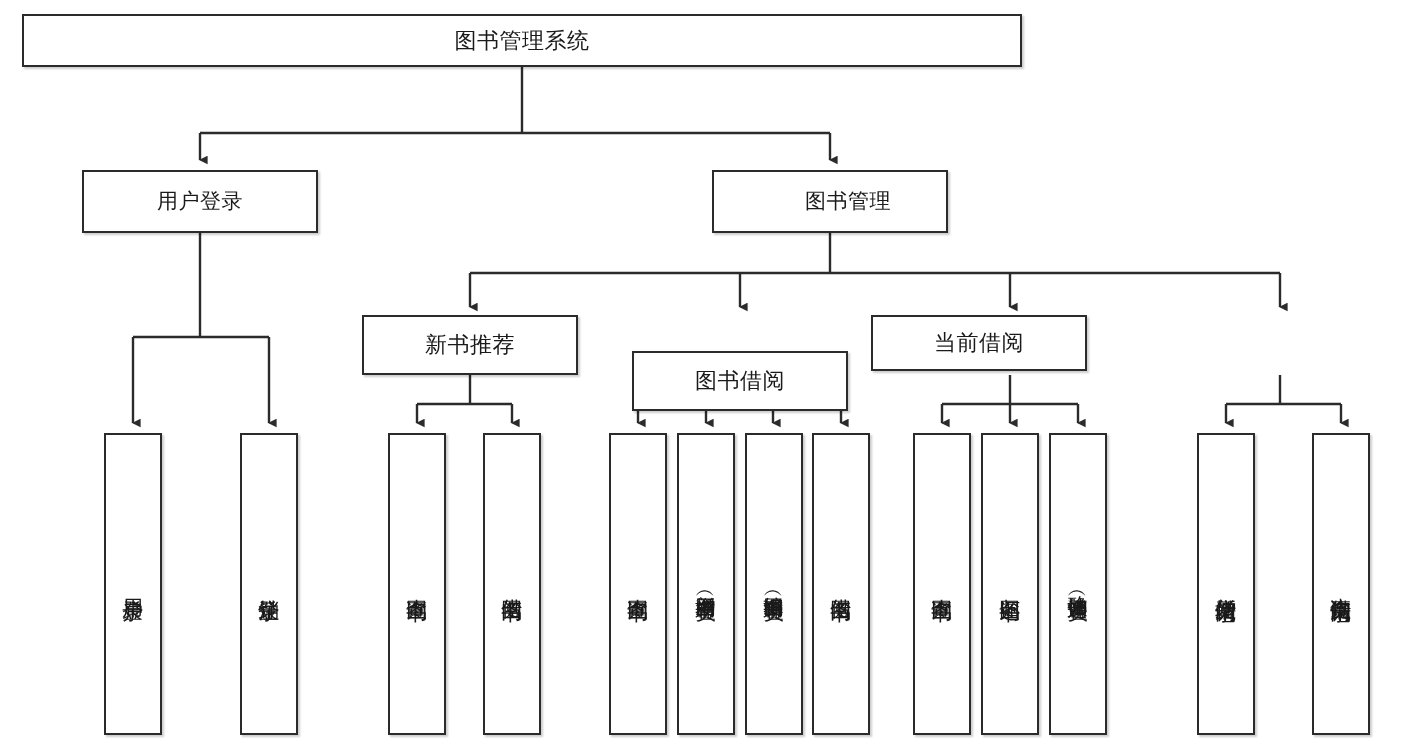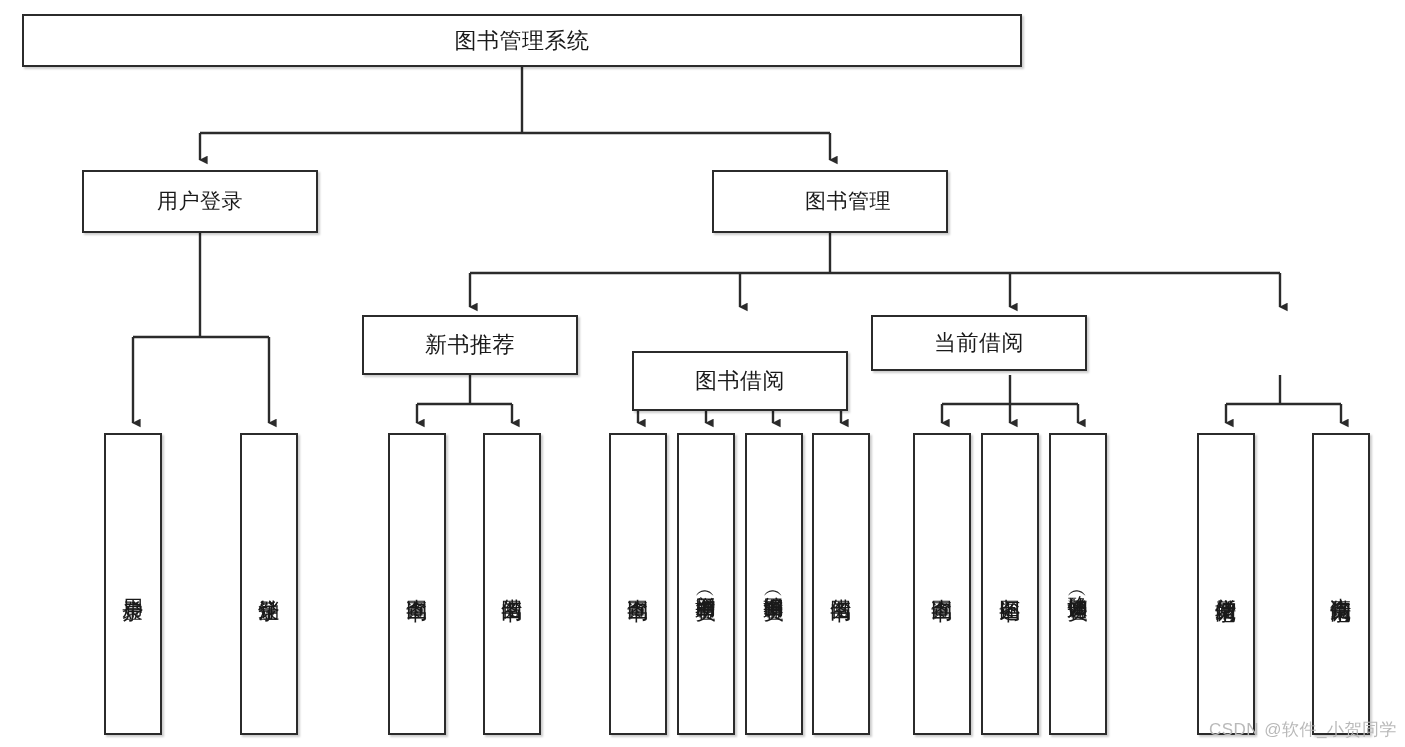--- a/index.html
+++ b/index.html
@@ -188,15 +188,14 @@
     <span class="node-label">确认归还（管理员）</span>
   </div>
 
   <div class="node leaf" style="left:1197px; top:433px; width:58px; height:302px;">
     <span class="node-label">新增借阅记录</span>
   </div>
   <div class="node leaf" style="left:1312px; top:433px; width:58px; height:302px;">
     <span class="node-label">查询借阅记录</span>
   </div>
 
-  <div id="watermark">CSDN @软件_小贺同学</div>
 
 </div>
 
 </body></html>

